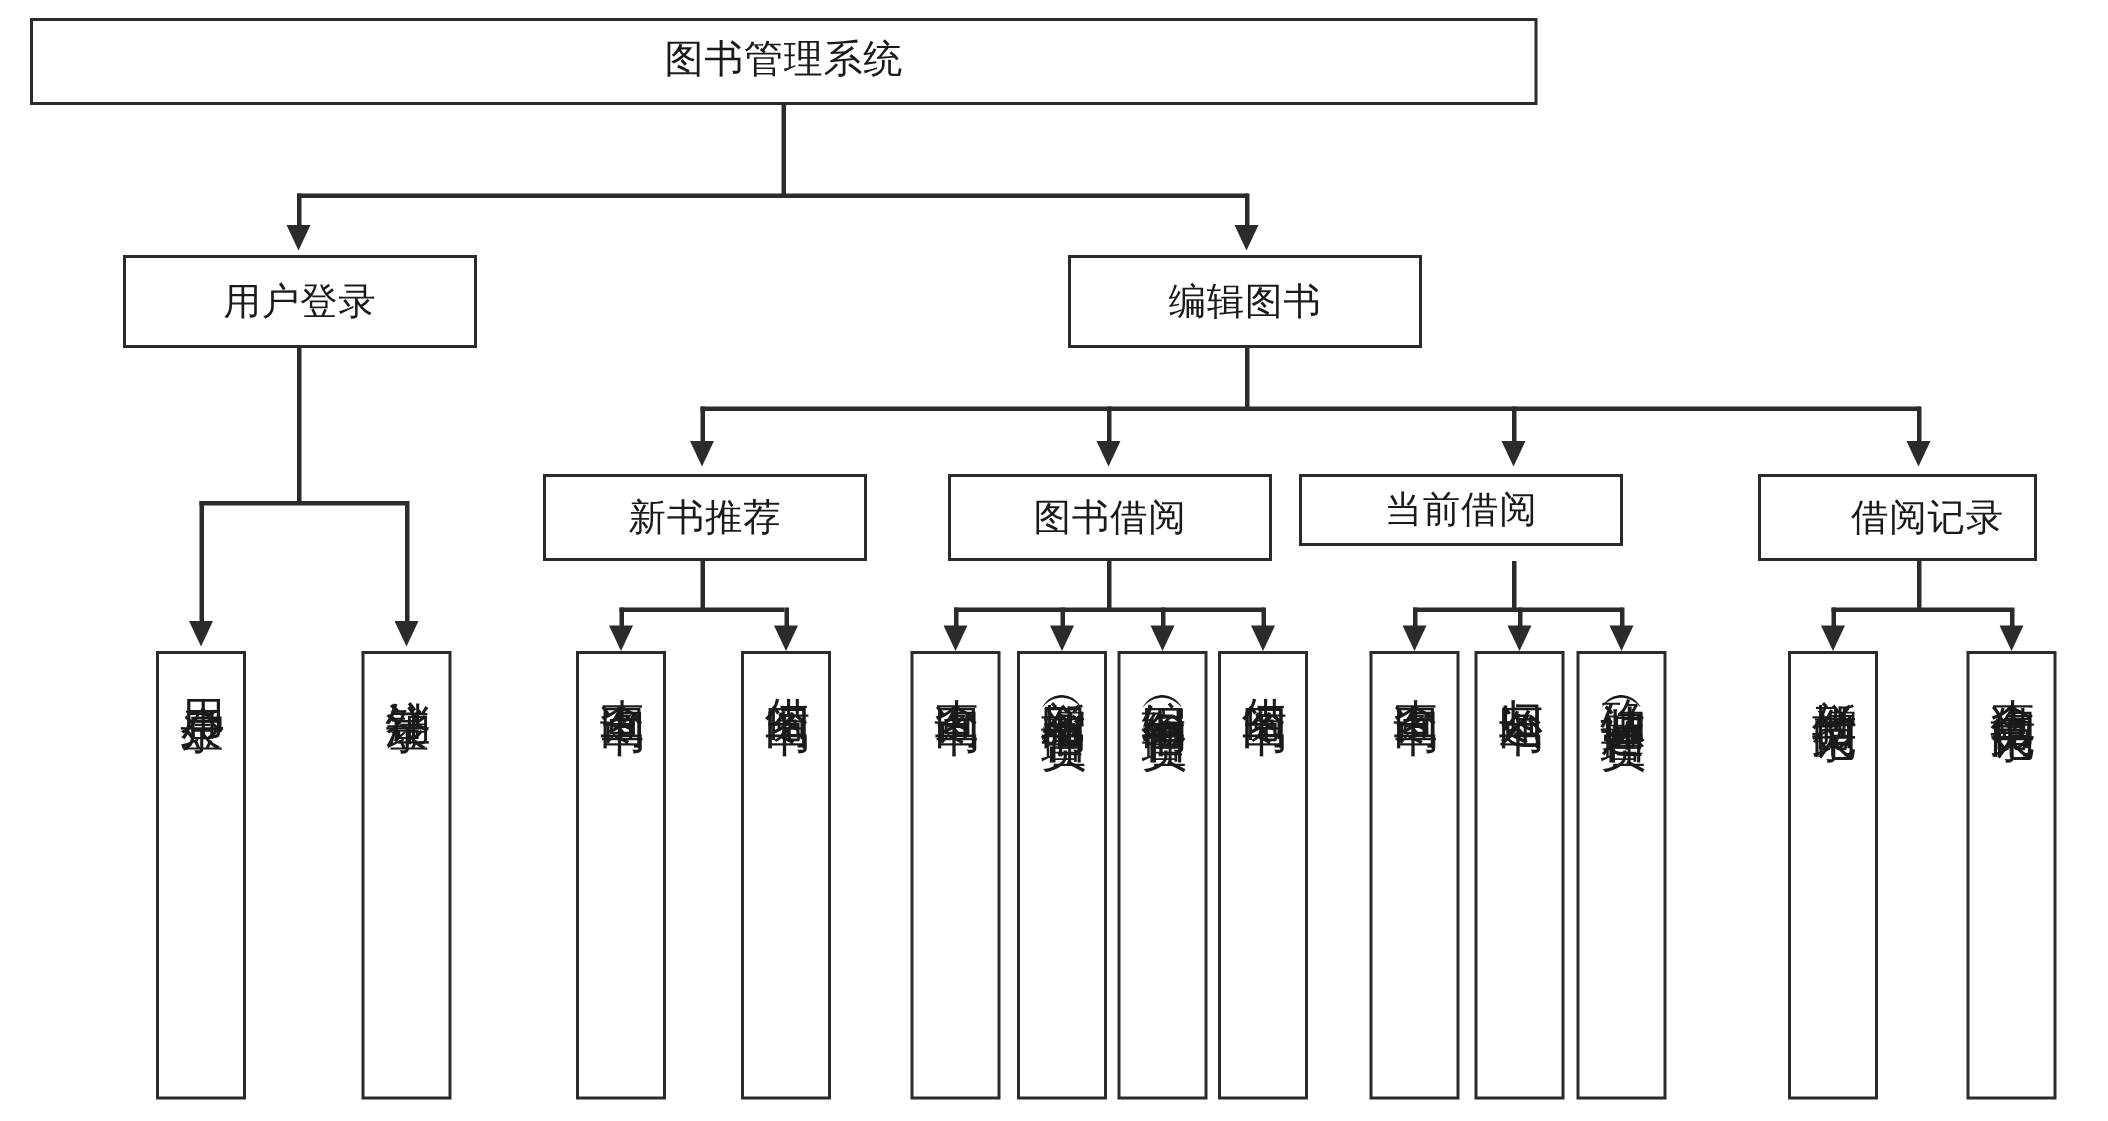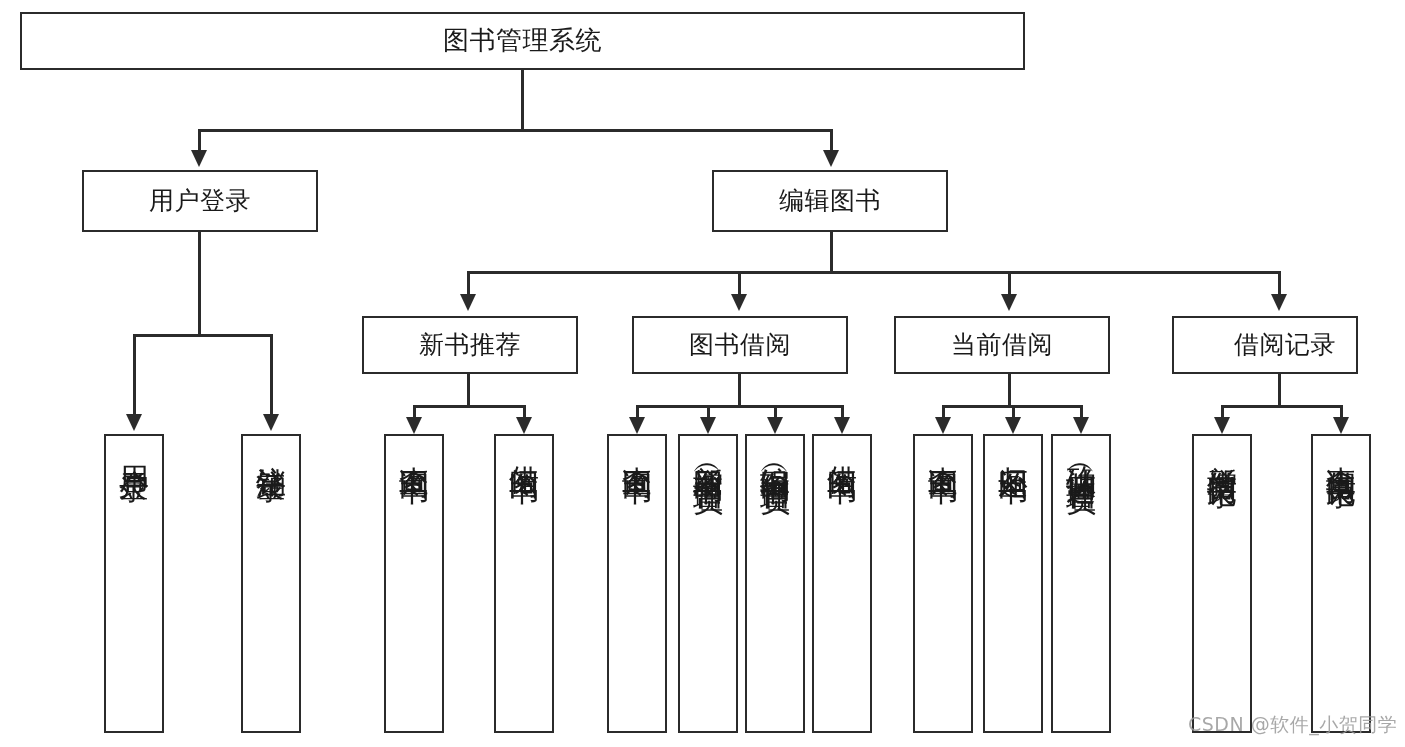--- a/index.html
+++ b/index.html
@@ -124,21 +124,21 @@
   <div class="arrow" style="left:1001px; top:294px;"></div>
   <div class="ln v" style="left:1278px; top:271px; height:25px;"></div>
   <div class="arrow" style="left:1271px; top:294px;"></div>
 
   <div class="node h" style="left:632px; top:316px; width:216px; height:58px;">
     <span class="node-label">图书借阅</span>
   </div>
   <div class="node h" style="left:362px; top:316px; width:216px; height:58px;">
     <span class="node-label">新书推荐</span>
   </div>
-  <div class="node h" style="left:894px; top:316px; width:216px; height:58px;">
+  <div class="node h" style="left:866px; top:316px; width:216px; height:48px;">
     <span class="node-label">当前借阅</span>
   </div>
   <div class="node h" style="left:1172px; top:316px; width:186px; height:58px;padding-left:40px;">
     <span class="node-label">借阅记录</span>
   </div>
 
   <div class="ln v" style="left:467px; top:374px; height:33px;"></div>
   <div class="ln h" style="left:413px; top:405px; width:110px;"></div>
   <div class="ln v" style="left:413px; top:405px; height:14px;"></div>
   <div class="arrow" style="left:406px; top:417px;"></div>
@@ -209,15 +209,14 @@
     <span class="node-label">确认归还（管理员）</span>
   </div>
 
   <div class="node v" style="left:1192px; top:434px; width:60px; height:299px;">
     <span class="node-label">新增借阅记录</span>
   </div>
   <div class="node v" style="left:1311px; top:434px; width:60px; height:299px;">
     <span class="node-label">查询借阅记录</span>
   </div>
 
-  <div class="watermark" style="left:1188px; top:712px;">CSDN @软件_小贺同学</div>
 
 </div>
 
 </body></html>

